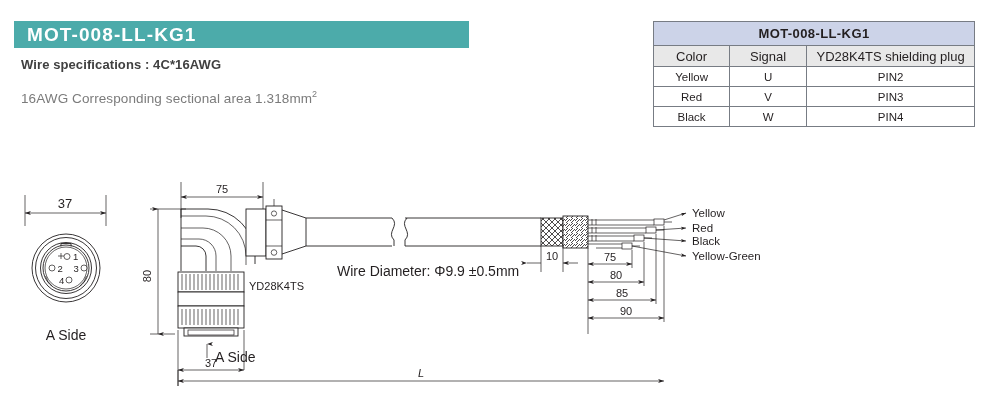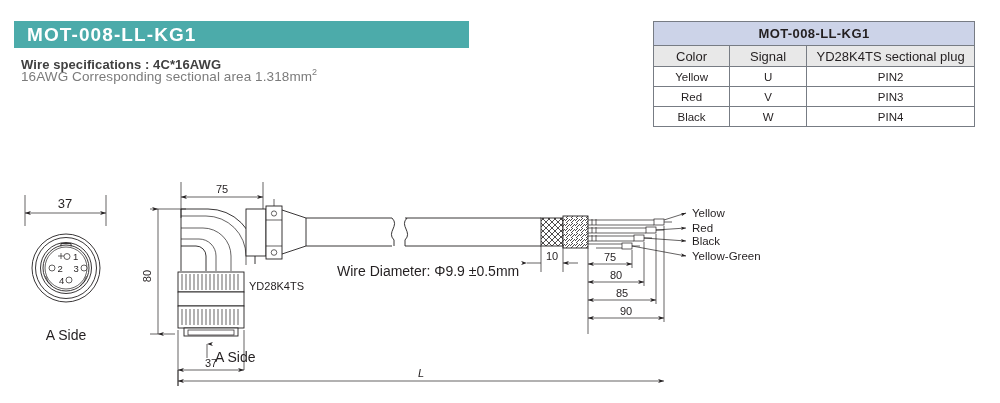--- a/index.html
+++ b/index.html
@@ -15,21 +15,21 @@
   }
   #title-bar .txt{
     color:#ffffff;font-size:19px;font-weight:bold;letter-spacing:1.1px;
     padding-left:13px;
   }
   #spec-line-1{
     position:absolute;left:21px;top:57px;font-size:13px;font-weight:bold;
     color:#404040;letter-spacing:.1px;white-space:nowrap;
   }
   #spec-line-2{
-    position:absolute;left:21px;top:67px;font-size:13.5px;color:#7b7b7b;
+    position:absolute;left:21px;top:89px;font-size:13.5px;color:#7b7b7b;
     letter-spacing:.1px;white-space:nowrap;
   }
   #spec-line-2 sup{font-size:9px;vertical-align:super;}
 
   
   #pinout-table{
     position:absolute;left:653px;top:21px;width:322px;
     border-collapse:collapse;font-size:11.5px;
   }
   #pinout-table td,#pinout-table th{
@@ -74,21 +74,21 @@
 <div id="spec-line-2"><span>16AWG Corresponding sectional area 1.318mm</span><sup>2</sup></div>
 
 <table id="pinout-table">
   <tbody>
     <tr class="title-row">
       <td colspan="3">MOT-008-LL-KG1</td>
     </tr>
     <tr class="head-row">
       <td class="c0">Color</td>
       <td class="c1">Signal</td>
-      <td class="c2">YD28K4TS sectional plug</td>
+      <td class="c2">YD28K4TS shielding plug</td>
     </tr>
     <tr>
       <td class="c0">Yellow</td>
       <td class="c1">U</td>
       <td class="c2">PIN2</td>
     </tr>
     <tr>
       <td class="c0">Red</td>
       <td class="c1">V</td>
       <td class="c2">PIN3</td>

